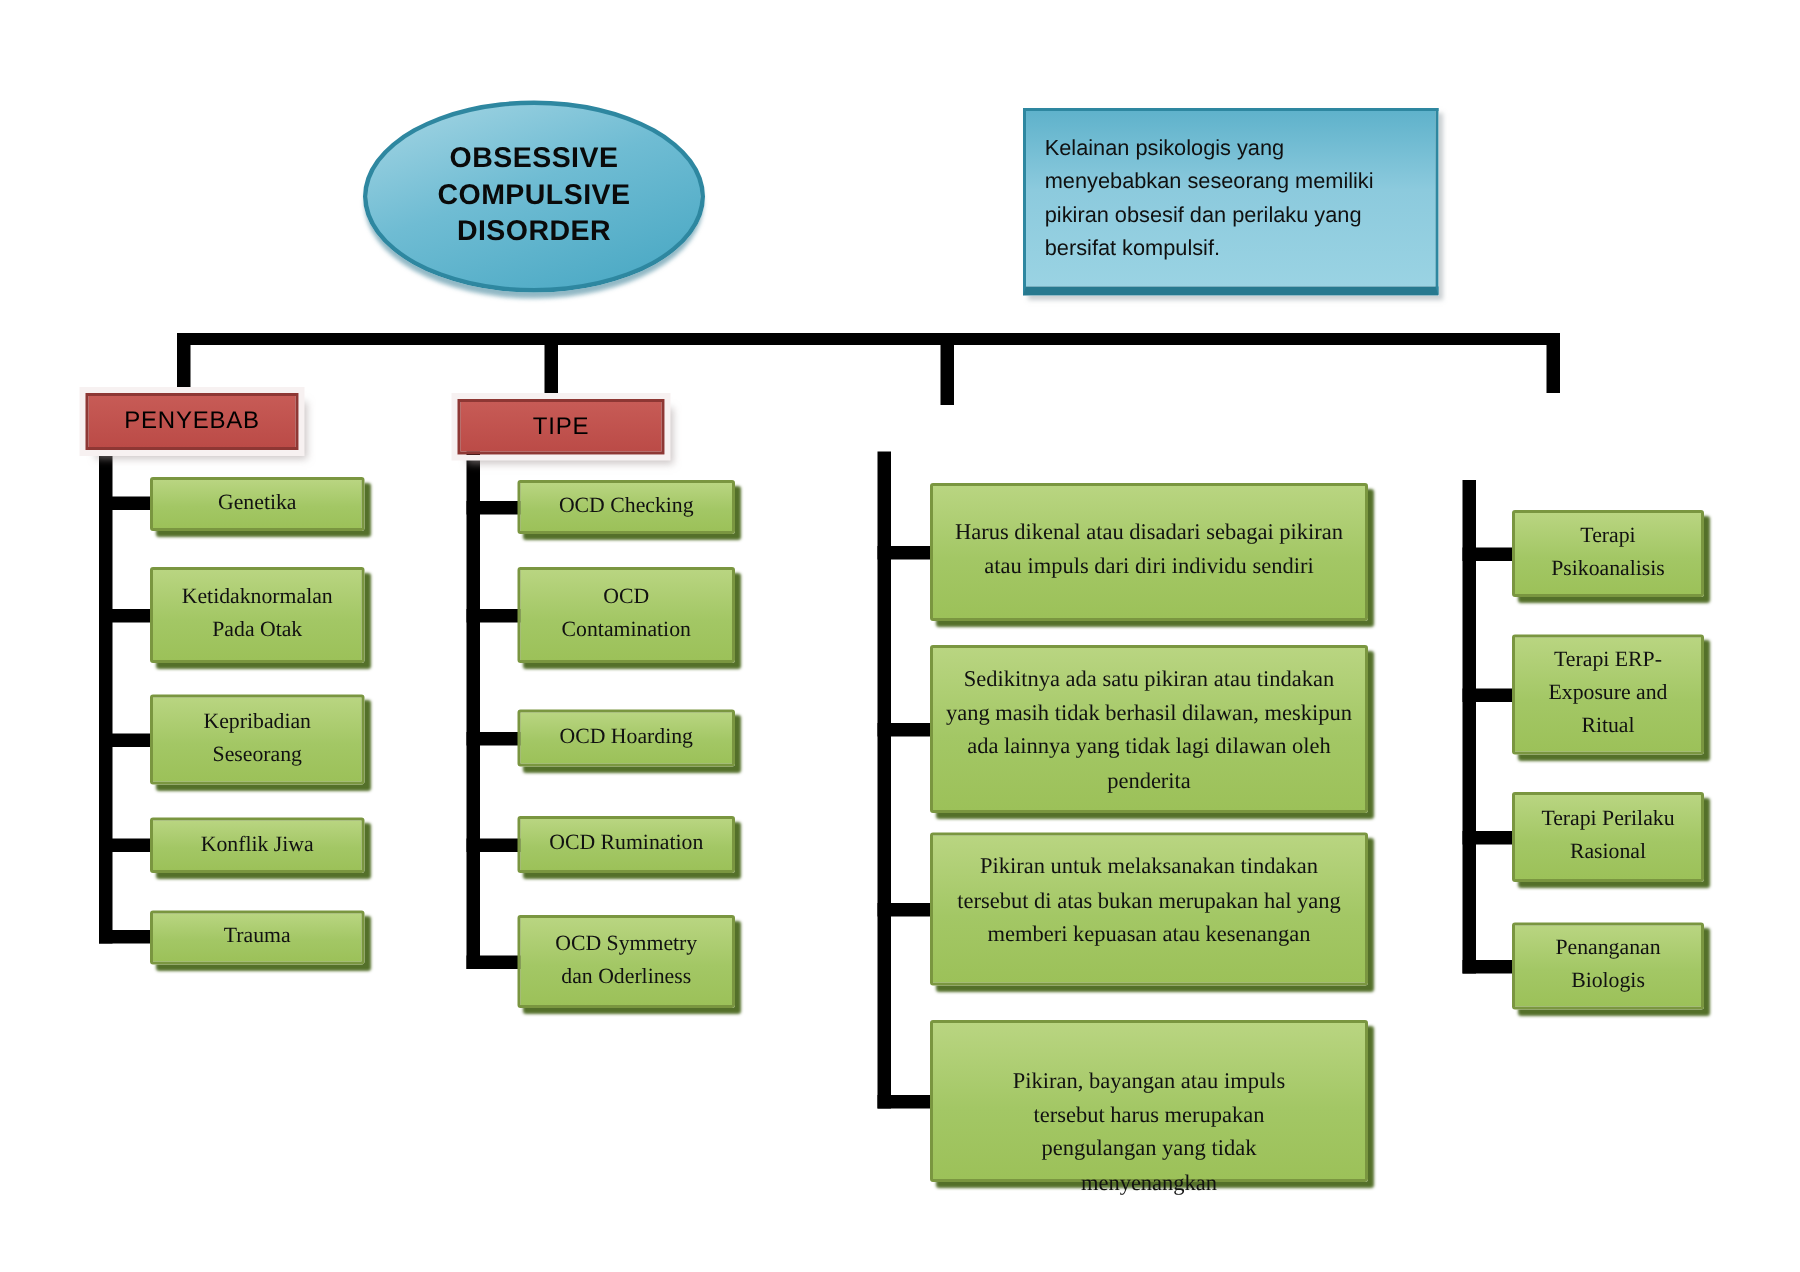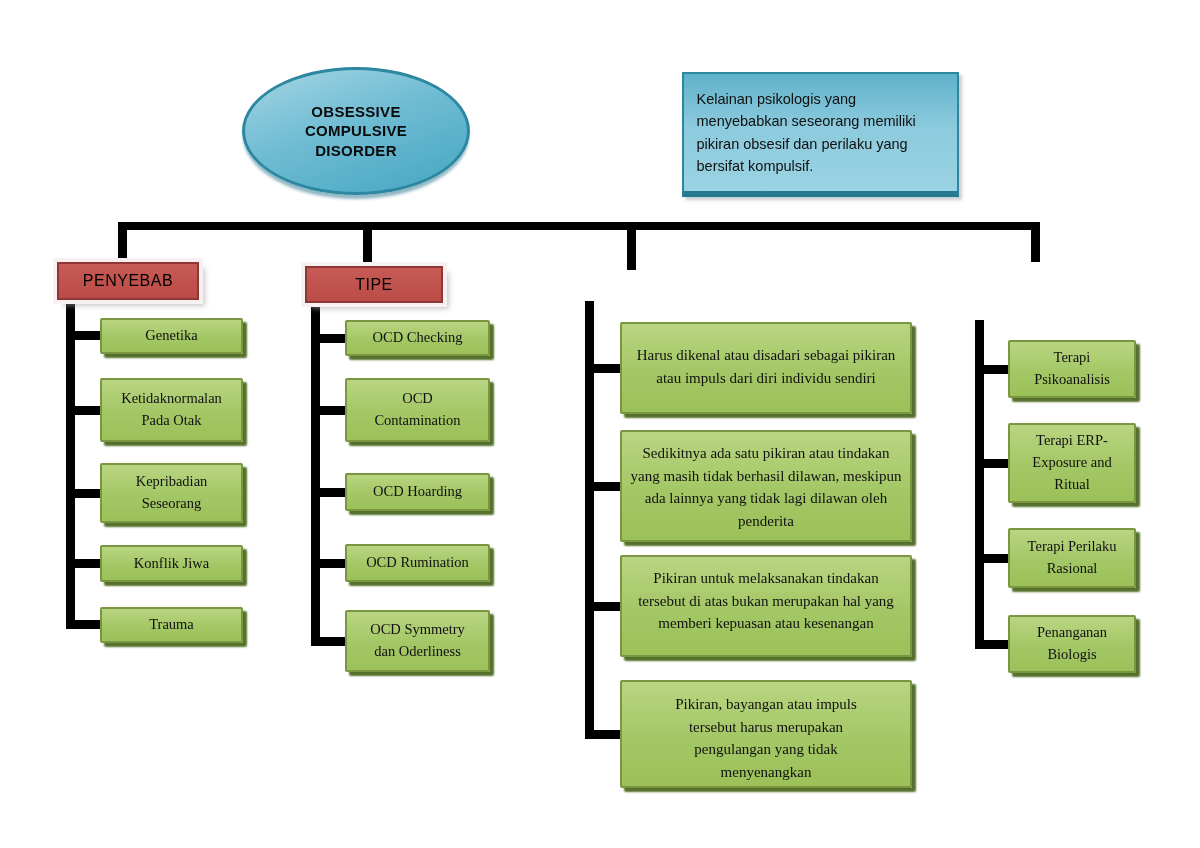--- a/index.html
+++ b/index.html
@@ -8,21 +8,21 @@
 
   
   .tree{position:absolute;background:#000;z-index:1;}
 
   
   #root-ellipse{position:absolute;left:242px;top:67px;width:228px;height:128px;
     border-radius:50%;border:3px solid #2e87a0;box-sizing:border-box;
     background:linear-gradient(160deg,#a6d6e4 0%,#6fbcd3 45%,#45a6c2 100%);
     box-shadow:0 5px 3px -1px rgba(52,124,148,.55);
     display:flex;align-items:center;justify-content:center;z-index:2;}
-  #root-ellipse .lbl{width:162px;text-align:center;font-weight:bold;font-size:15px;
+  #root-ellipse .lbl{width:162px;text-align:center;font-weight:bold;font-size:19px;
     line-height:1.3;color:#0a0a0a;letter-spacing:.3px;}
 
   
   #arrow-wrap{position:absolute;left:470px;top:92px;width:216px;height:92px;z-index:2;}
   #arrow-wrap svg{filter:drop-shadow(3px 4px 2px rgba(130,125,140,.45));}
   #arrow-label{position:absolute;left:0;top:0;width:216px;height:92px;display:flex;
     align-items:center;justify-content:center;font-size:15px;color:#111;letter-spacing:.5px;}
 
   
   #def-box{position:absolute;left:682px;top:72px;width:277px;height:125px;box-sizing:border-box;
@@ -137,21 +137,21 @@
 
   <div class="node-green" style="left:620px;top:322px;width:292px;height:92px;font-size:15px;align-items:flex-start;padding-top:20px">
     <span>Harus dikenal atau disadari sebagai pikiran atau impuls dari diri individu sendiri</span>
   </div>
   <div class="node-green" style="left:620px;top:430px;width:292px;height:112px;font-size:15px;align-items:flex-start;padding-top:10px">
     <span>Sedikitnya ada satu pikiran atau tindakan yang masih tidak berhasil dilawan, meskipun ada lainnya yang tidak lagi dilawan oleh penderita</span>
   </div>
   <div class="node-green" style="left:620px;top:555px;width:292px;height:102px;font-size:15px;align-items:flex-start;padding-top:10px">
     <span>Pikiran untuk melaksanakan tindakan tersebut di atas bukan merupakan hal yang memberi kepuasan atau kesenangan</span>
   </div>
-  <div class="node-green" style="left:620px;top:680px;width:292px;height:108px;font-size:15px;align-items:flex-start;padding-top:11px">
+  <div class="node-green" style="left:620px;top:680px;width:292px;height:108px;font-size:15px;align-items:flex-start;padding-top:28px">
     <span style="width:230px">Pikiran, bayangan atau impuls tersebut harus merupakan pengulangan yang tidak menyenangkan</span>
   </div>
 
   <div class="node-green" style="left:1008px;top:340px;width:128px;height:58px">
     <span style="width:100px">Terapi Psikoanalisis</span>
   </div>
   <div class="node-green" style="left:1008px;top:423px;width:128px;height:80px">
     <span style="width:104px">Terapi ERP-Exposure and Ritual</span>
   </div>
   <div class="node-green" style="left:1008px;top:528px;width:128px;height:60px">

